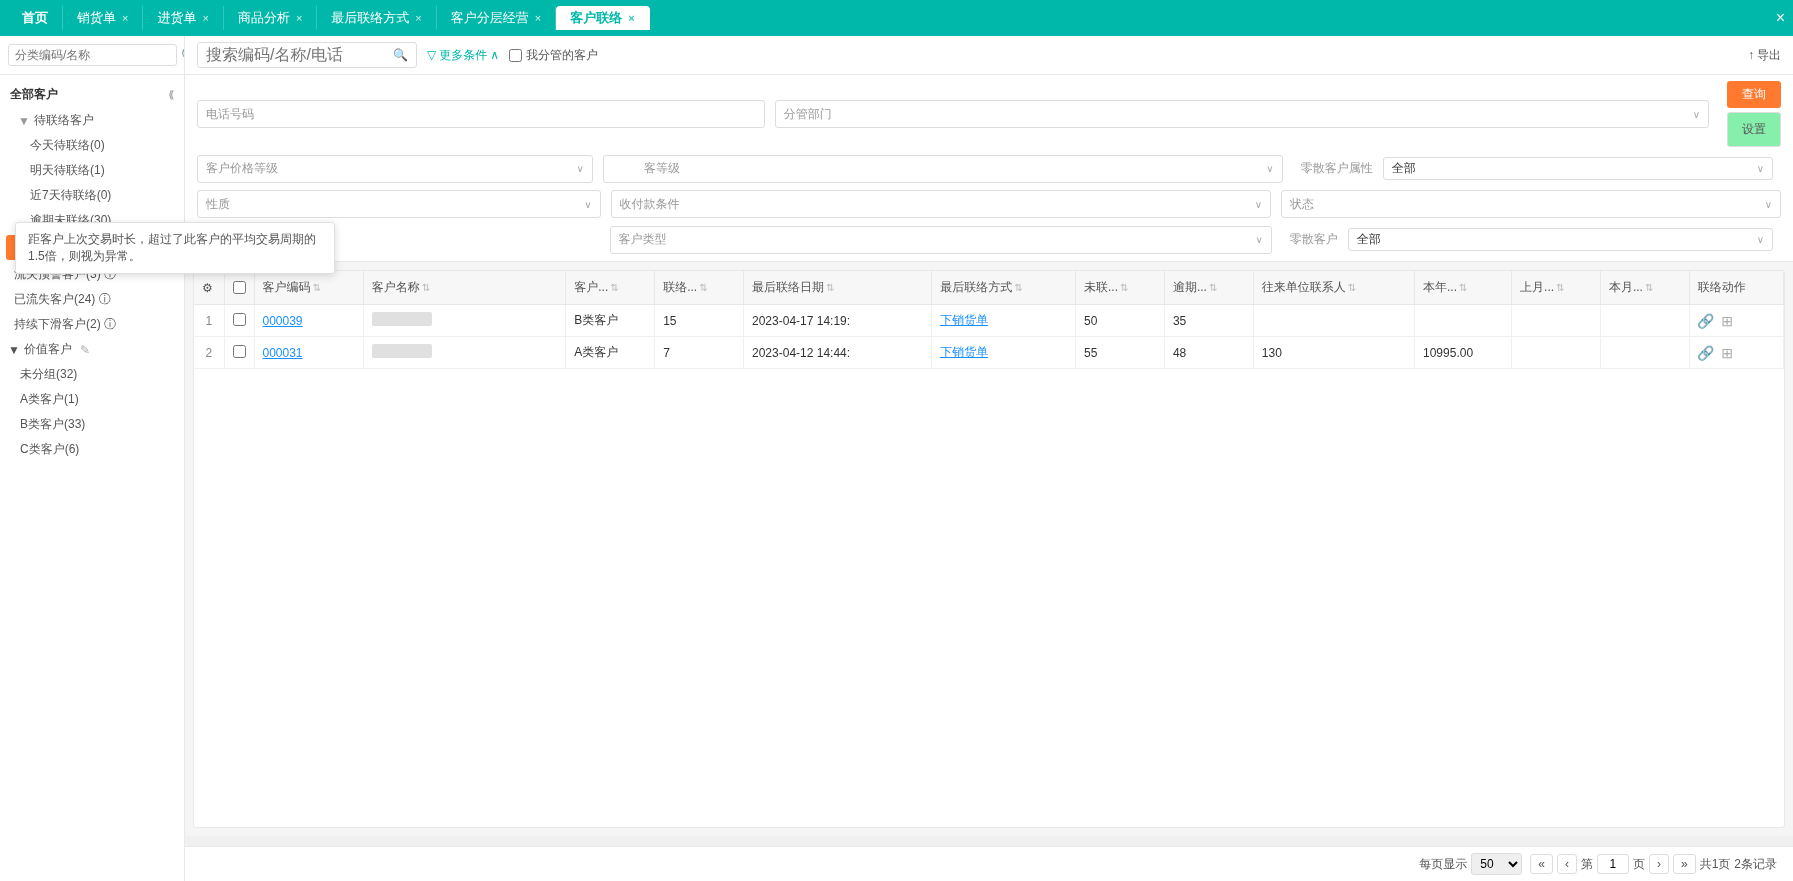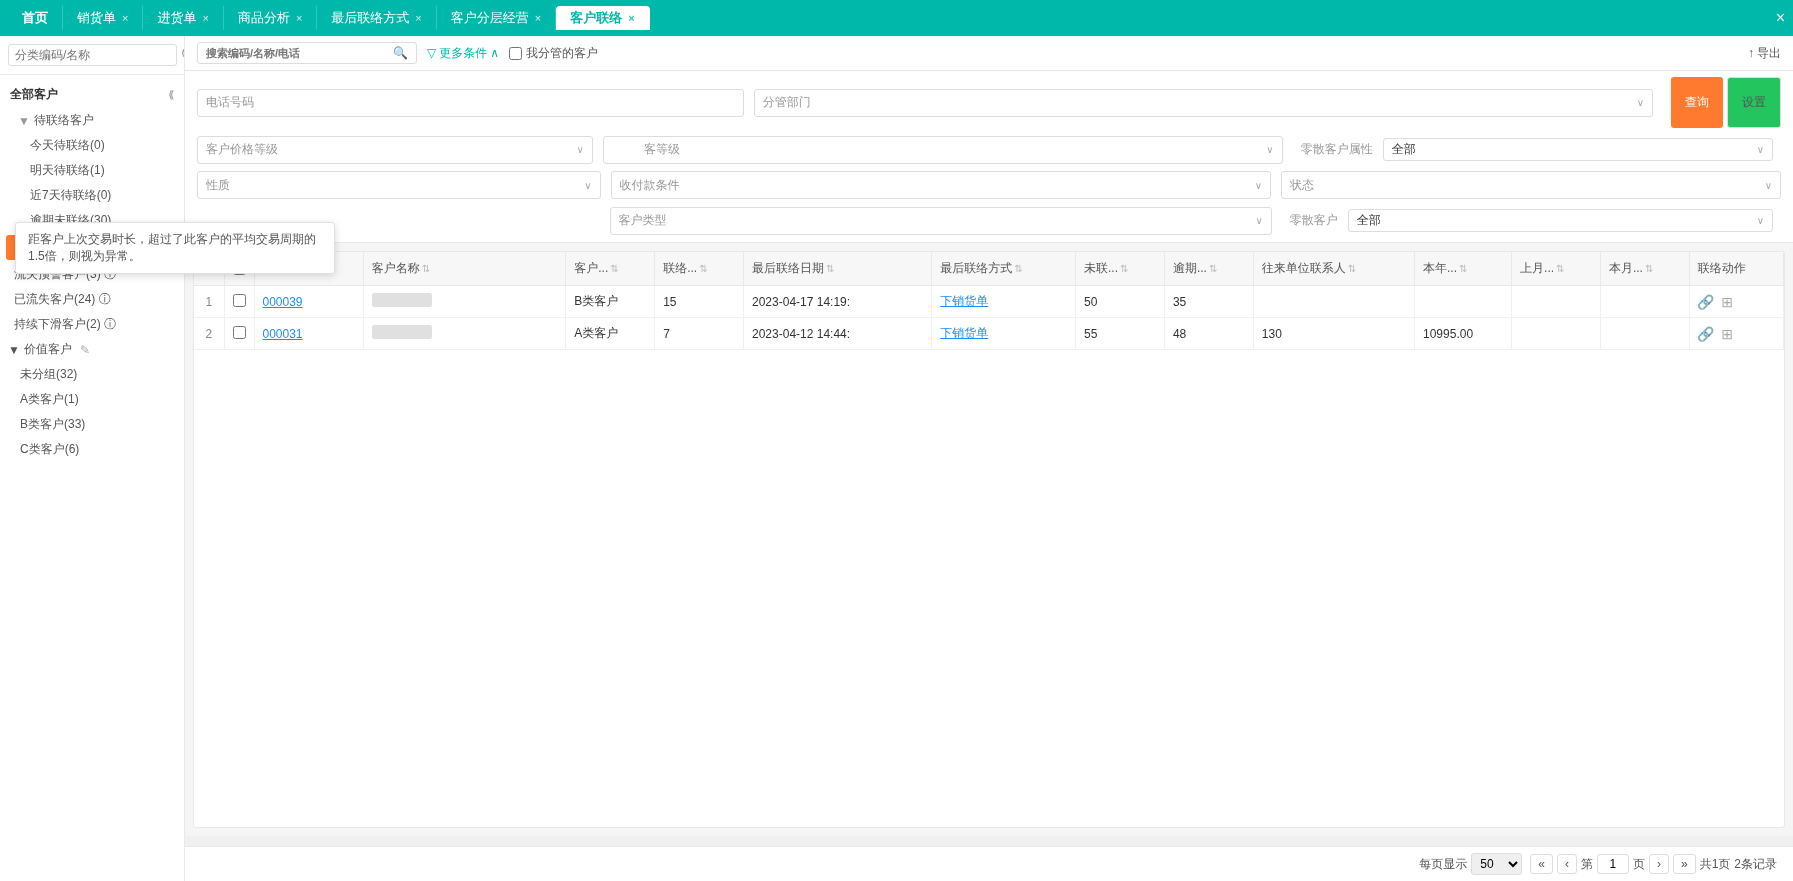--- a/index.html
+++ b/index.html
@@ -86,21 +86,21 @@
     .filter-bar-top {
       background: #fff; border-bottom: 1px solid #e8e8e8;
       padding: 6px 12px; display: flex; align-items: center; gap: 10px;
     }
     .filter-bar-top .search-box {
       display: flex; align-items: center;
       border: 1px solid #ddd; border-radius: 3px;
       padding: 3px 8px; width: 220px; gap: 6px;
     }
     .filter-bar-top .search-box input {
-      border: none; outline: none; font-size: 11px; flex: 1; font-weight: bold;
+      border: none; outline: none; font-size: 16px; flex: 1;
     }
     .filter-bar-top .more-cond {
       display: flex; align-items: center; gap: 3px;
       color: #00b8a9; cursor: pointer; font-size: 12px;
     }
     .filter-bar-top .my-customers {
       display: flex; align-items: center; gap: 4px;
       color: #555; font-size: 12px; cursor: pointer;
     }
     .filter-bar-top .export-btn {
@@ -120,30 +120,30 @@
     .filter-row:last-child { margin-bottom: 0; }
     .filter-cell {
       display: flex; align-items: center; flex: 1;
       border: 1px solid #ddd; border-radius: 3px;
       padding: 4px 8px; background: #fff; min-height: 28px;
       position: relative;
     }
     .filter-cell label { color: #999; font-size: 12px; white-space: nowrap; margin-right: 6px; }
     .filter-cell .dropdown-arrow { margin-left: auto; color: #aaa; font-size: 10px; }
     .filter-actions {
-      display: flex; flex-direction: row; gap: 4px; margin-left: 8px;
+      display: flex; flex-direction: column; gap: 4px; margin-left: 8px;
     }
     .btn-query {
       background: #ff7a2f; color: #fff; border: none;
       border-radius: 3px; padding: 5px 14px; cursor: pointer;
       font-size: 12px; white-space: nowrap;
     }
     .btn-setting {
-      background: #22c55e; color: #555; border: 1px solid #ddd;
-      border-radius: 3px; padding: 16px 14px; cursor: pointer;
+      background: #86efac; color: #555; border: 1px solid #ddd;
+      border-radius: 3px; padding: 8px 14px; cursor: pointer;
       font-size: 12px; white-space: nowrap;
     }
 
     
     .table-area { flex: 1; overflow: auto; background: #fff; margin: 8px; border: 1px solid #e8e8e8; border-radius: 3px; }
     table { width: 100%; border-collapse: collapse; font-size: 12px; }
     thead tr { background: #f7f7f7; border-bottom: 1px solid #e8e8e8; }
     thead th {
       padding: 8px 8px; text-align: left; color: #555;
       border-right: 1px solid #e8e8e8; white-space: nowrap;

